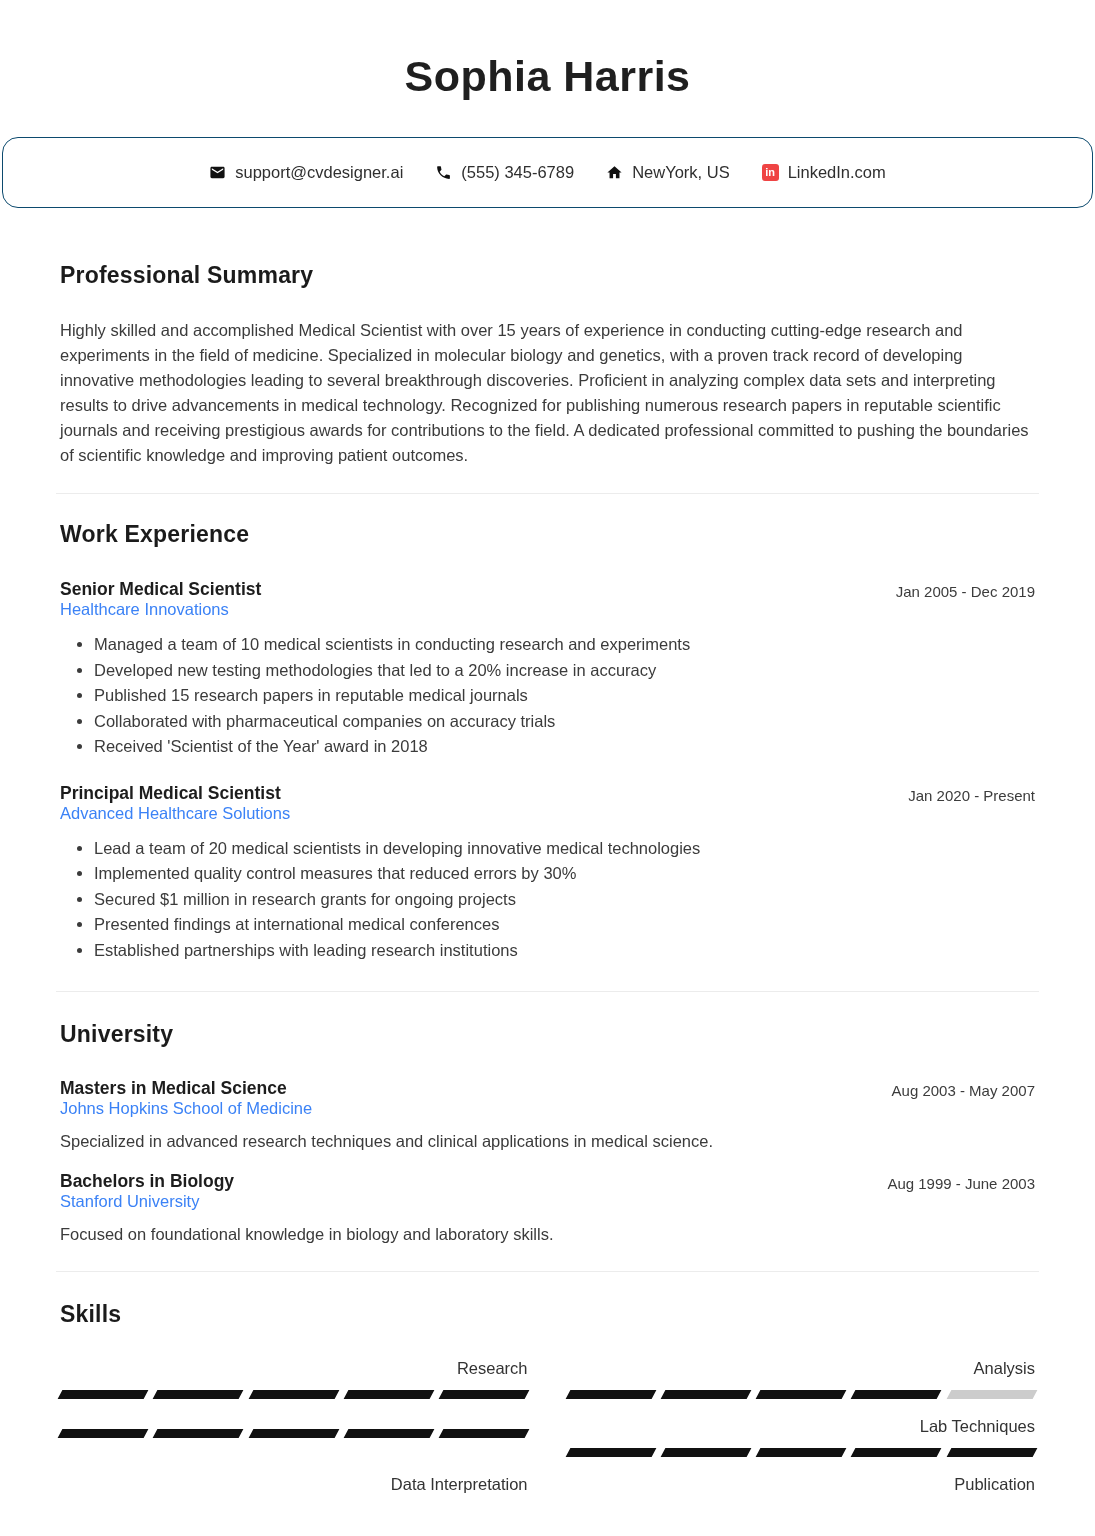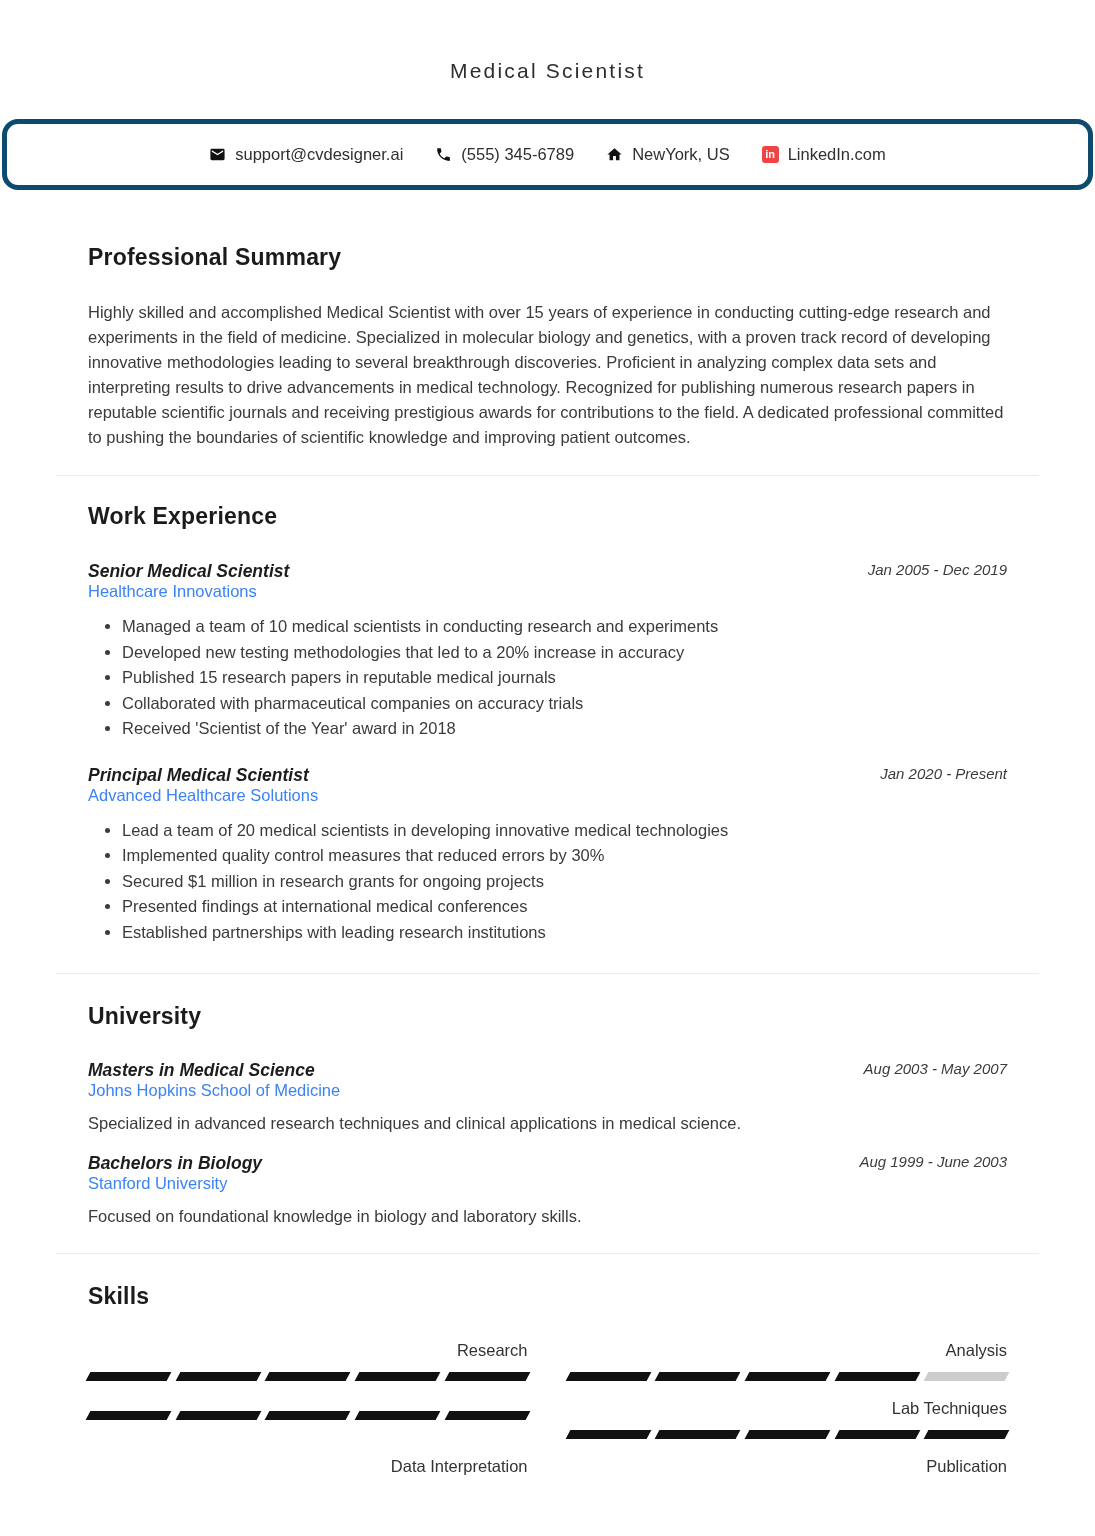--- a/index.html
+++ b/index.html
@@ -12,45 +12,45 @@
   .page { width: 1095px; height: 1536px; overflow: hidden; }
 
   
   .header { padding-top: 52px; text-align: center; }
   .name { font-size: 43px; font-weight: 700; color: #1f1f1f; letter-spacing: 0.5px; line-height: 1.15; }
   .subtitle { margin-top: 7px; font-size: 21px; color: #2e2e2e; letter-spacing: 2.2px; }
 
   
   .contact-card {
     margin: 36px 2px 0 2px; height: 71px;
-    border: 5px solid #0c4a6e; border-radius: 16px;
+    border: 1px solid #0c4a6e; border-radius: 16px;
     display: flex; justify-content: center; align-items: center; gap: 32px;
     font-size: 16.5px; color: #2f2f2f; background: #fff;
   }
   .contact-item { display: flex; align-items: center; gap: 9px; }
   .cicon { width: 17px; height: 17px; fill: #111; flex: 0 0 auto; }
   .li-icon {
     width: 17px; height: 17px; background: #ef4444; border-radius: 3px;
     display: inline-flex; align-items: center; justify-content: center;
   }
   .li-in { color: #fff; font-size: 11px; font-weight: 700; line-height: 1; letter-spacing: 0; }
 
   
-  .content { padding: 0 88px; }
+  .content { padding: 0 60px; }
   .section-heading { font-size: 23px; font-weight: 700; color: #1b1b1b; letter-spacing: 0.2px; }
   .summary-heading { margin-top: 54px; }
   .summary-text { margin-top: 29px; font-size: 16.5px; line-height: 25px; color: #3b3b3b; }
 
   .divider { border: none; border-top: 1px solid #ececec; margin: 0 56px; }
   .divider-1 { margin-top: 25px; }
   .divider-2 { margin-top: 28px; }
   .divider-3 { margin-top: 27px; }
 
   .work-heading { margin-top: 27px; }
-  .entry-header { display: flex; justify-content: space-between; align-items: flex-start; font-style: italic; }
+  .entry-header { display: flex; justify-content: space-between; align-items: flex-end; }
   .entry-title { font-size: 17.5px; font-weight: 700; color: #1d1d1d; }
   .entry-date { font-size: 15px; color: #3c3c3c; }
   .entry-org { font-size: 16.5px; color: #3b82f6; }
   .job-1 .entry-header { margin-top: 31px; }
   .job-2 .entry-header { margin-top: 23px; }
   .bullets { margin-top: 13px; padding-left: 34px; list-style: disc; }
   .bullets li { font-size: 16.5px; line-height: 25.5px; color: #3b3b3b; }
 
   .education-heading { margin-top: 29px; }
   .edu-1 .entry-header { margin-top: 30px; }
@@ -68,21 +68,21 @@
   .seg { flex: 1; height: 9px; transform: skewX(-28deg); }
   .seg-filled { background: #111111; }
   .seg-empty { background: #cccccc; }
 </style>
 </head>
 <body>
 
 <div class="page">
 
   <header class="header">
-    <div class="subtitle">Medical Scientist</div>
+    <h1 class="name">Sophia Harris</h1>
   </header>
 
   <div class="contact-card">
     <div class="contact-item">
       <svg class="cicon" viewBox="0 0 24 24">
           <path d="M20 4H4c-1.1 0-2 .9-2 2v12c0 1.1.9 2 2 2h16c1.1 0 2-.9 2-2V6c0-1.1-.9-2-2-2zm0 4l-8 5-8-5V6l8 5 8-5v2z"></path>
         </svg>
       <span>support@cvdesigner.ai</span>
     </div>
     <div class="contact-item">

